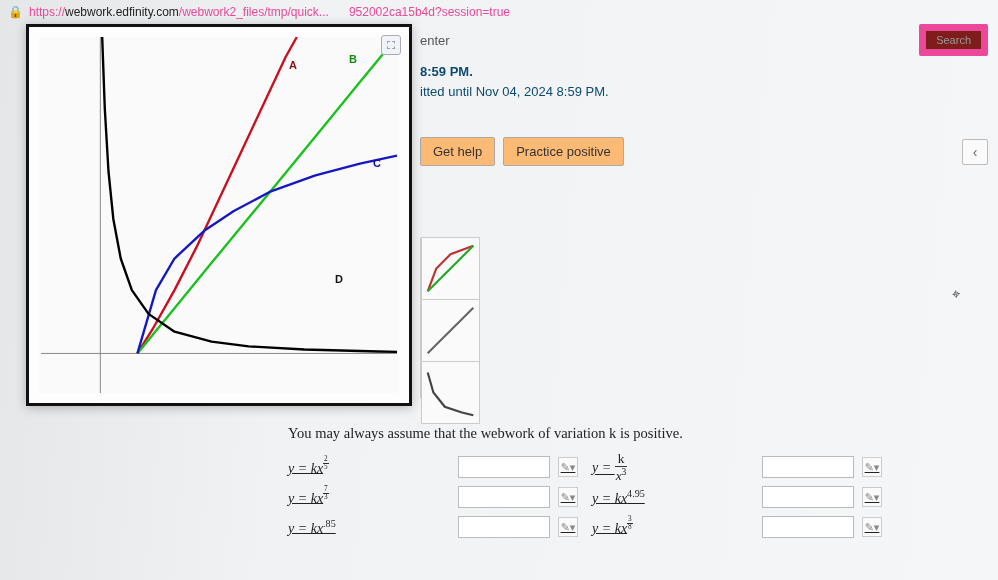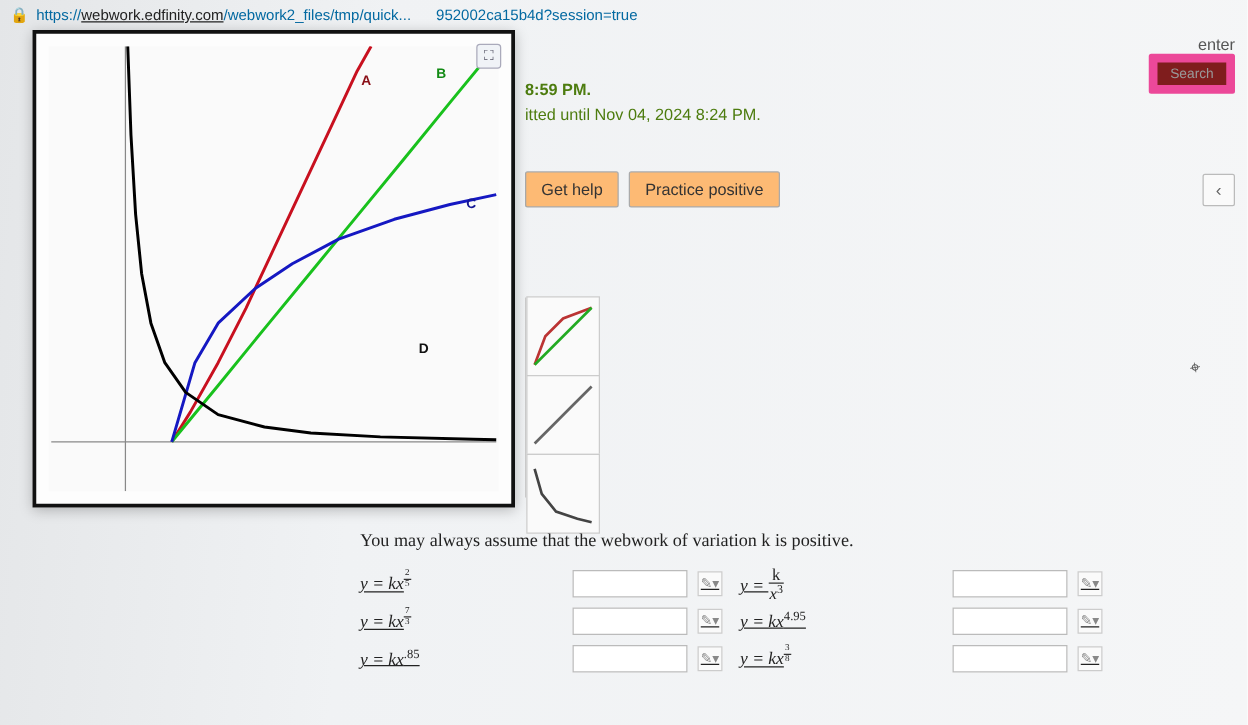--- a/index.html
+++ b/index.html
@@ -20,22 +20,22 @@
     left: 8px;
     right: 4px;
     height: 20px;
     display: flex;
     align-items: center;
     font-family: Arial, sans-serif;
     font-size: 12px;
     color: #555;
     gap: 6px;
   }
-  .dark { color: #222; text-decoration: underline; }
-  .light { color: #0369a1; }
+  .dark { color: #222; }
+  .light { color: #ec4899; }
 
   
   .popup {
     position: absolute;
     top: 24px;
     left: 26px;
     width: 386px;
     height: 382px;
     background: #fdfdfd;
     border: 3px solid #111;
@@ -73,38 +73,37 @@
     position: absolute;
     top: 28px;
     left: 420px;
     right: 10px;
   }
   .enter-row {
     height: 24px;
     font-family: Arial, sans-serif;
     font-size: 13px;
     color:#555;
-    display:flex; align-items:flex-end;
+    display:flex; align-items:center;
     justify-content: space-between;
-    flex-direction: column;
   }
   .search-btn {
     border:7px solid #ec4899;
     background:#7f1d1d;
     color:#999;
     font-family: Arial, sans-serif;
     font-size:11px;
     padding:3px 10px;
     border-radius:2px;
   }
   .times {
     margin-top: 10px;
     font-family: Arial, sans-serif;
     font-size: 13px;
-    color: #4d7c0f;
+    color: #0c4a6e;
     line-height: 1.5;
   }
   .times b { font-weight: bold; }
   .btnrow {
     margin-top: 36px;
     display:flex;
     align-items:center;
     gap:8px;
     font-family: Arial, sans-serif;
   }
@@ -243,21 +242,21 @@
   </div>
 </div>
 
 <div class="main">
   <div class="enter-row">
     <span>enter</span>
     <button class="search-btn">Search</button>
   </div>
   <div class="times">
     <div><b>8:59 PM.</b></div>
-    <div>itted until Nov 04, 2024 8:24 PM.</div>
+    <div>itted until Nov 04, 2024 8:59 PM.</div>
   </div>
   <div class="btnrow">
     <button class="btn">Get help</button>
     <button class="btn">Practice positive</button>
     <div class="chev">‹</div>
   </div>
 </div>
 
 <div class="thumbs">
   <div class="cell">

